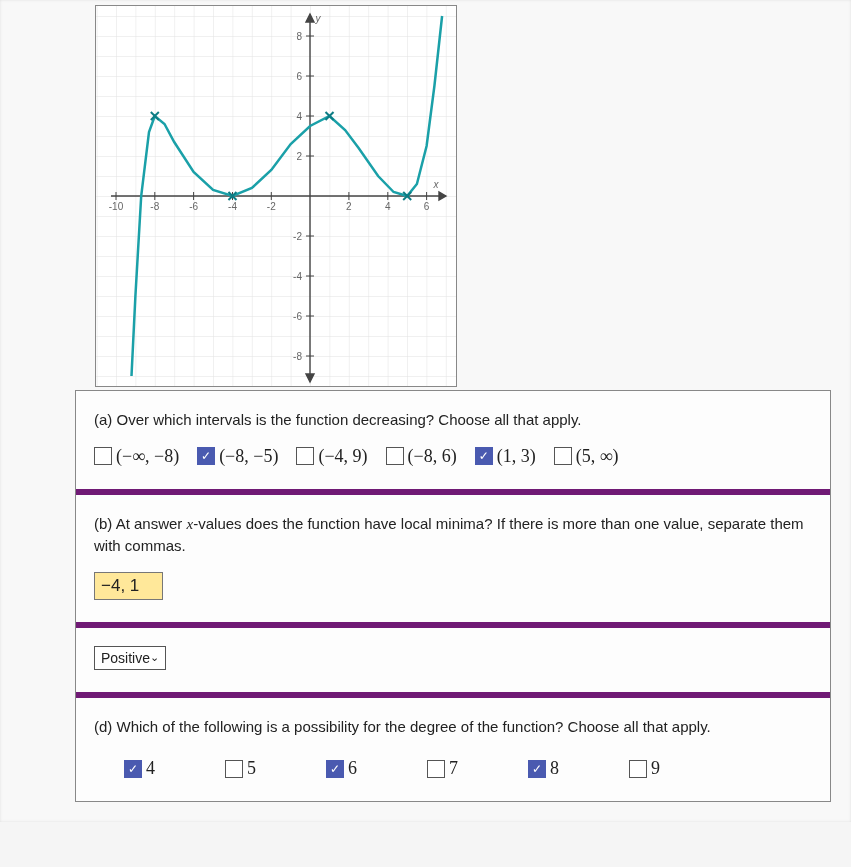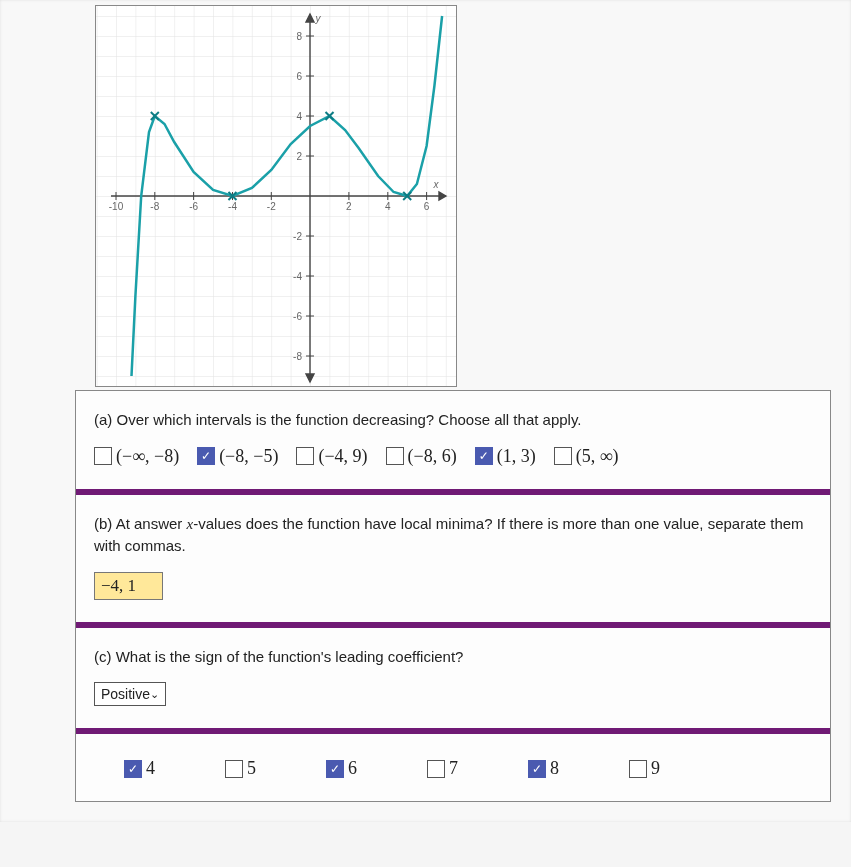--- a/index.html
+++ b/index.html
@@ -35,21 +35,21 @@
 .interval { font-family: "Times New Roman", serif; font-size: 18px; }
 .cb {
   width: 16px; height: 16px; border: 1.5px solid #555;
   display: inline-flex; align-items: center; justify-content: center;
   font-size: 12px; background: #fff; cursor: pointer;
 }
 .cb.checked { background: #4a5ab0; border-color: #4a5ab0; color: #fff; }
 .ans-input {
   display: inline-block; min-width: 55px; padding: 3px 6px;
   border: 1px solid #777; background: #ffe89a;
-  font-family: Liberation Serif, serif; font-size: 17px;
+  font-family: Liberation Sans, sans-serif; font-size: 17px;
 }
 .sel {
   border: 1px solid #555; padding: 3px 6px; font-size: 14px; display: inline-flex;
   align-items: center; background: #fff; cursor: pointer;
 }
 .chev { font-size: 11px; }
 .degree-opts { display: flex; gap: 70px; padding-left: 30px; padding-top: 6px; }
 .italic-x { font-style: italic; font-family: "Times New Roman", serif; }
 </style>
 </head>
@@ -205,28 +205,28 @@
     </div>
 
     <div class="section">
       <div class="prompt">
         <span>(b) At answer </span><span class="italic-x">x</span><span>-values does the function have local minima? If there is more than one value, separate them with commas.</span>
       </div>
       <span class="ans-input">−4, 1</span>
     </div>
 
     <div class="section">
-      <div class="prompt">(c) What is the sign of the function's leading coefficient?</div>
       <span class="sel">
         <span>Positive</span>
         <span class="chev">⌄</span>
       </span>
     </div>
 
     <div class="section">
+      <div class="prompt">(d) Which of the following is a possibility for the degree of the function? Choose all that apply.</div>
       <div class="degree-opts" id="d-opts">
           <span class="opt">
             <span class="cb checked">✓</span>
             <span class="interval">4</span>
           </span>
           <span class="opt">
             <span class="cb"></span>
             <span class="interval">5</span>
           </span>
           <span class="opt">

